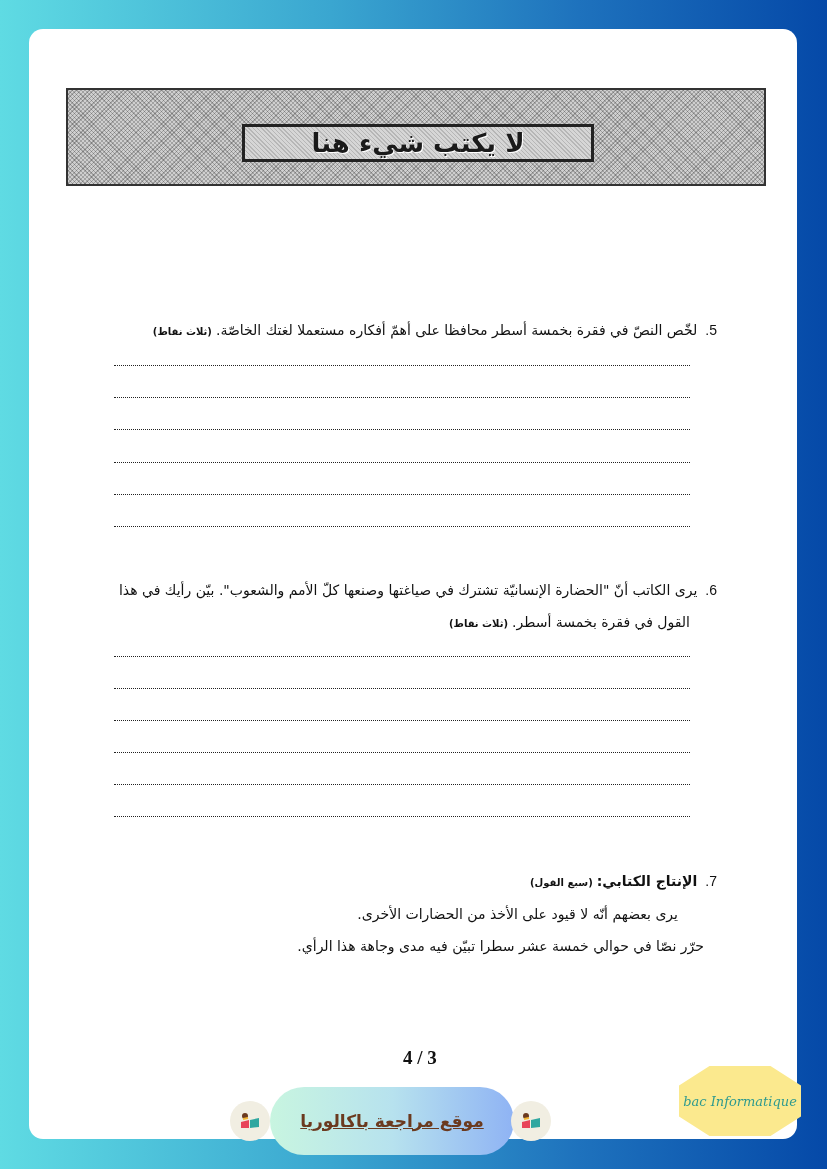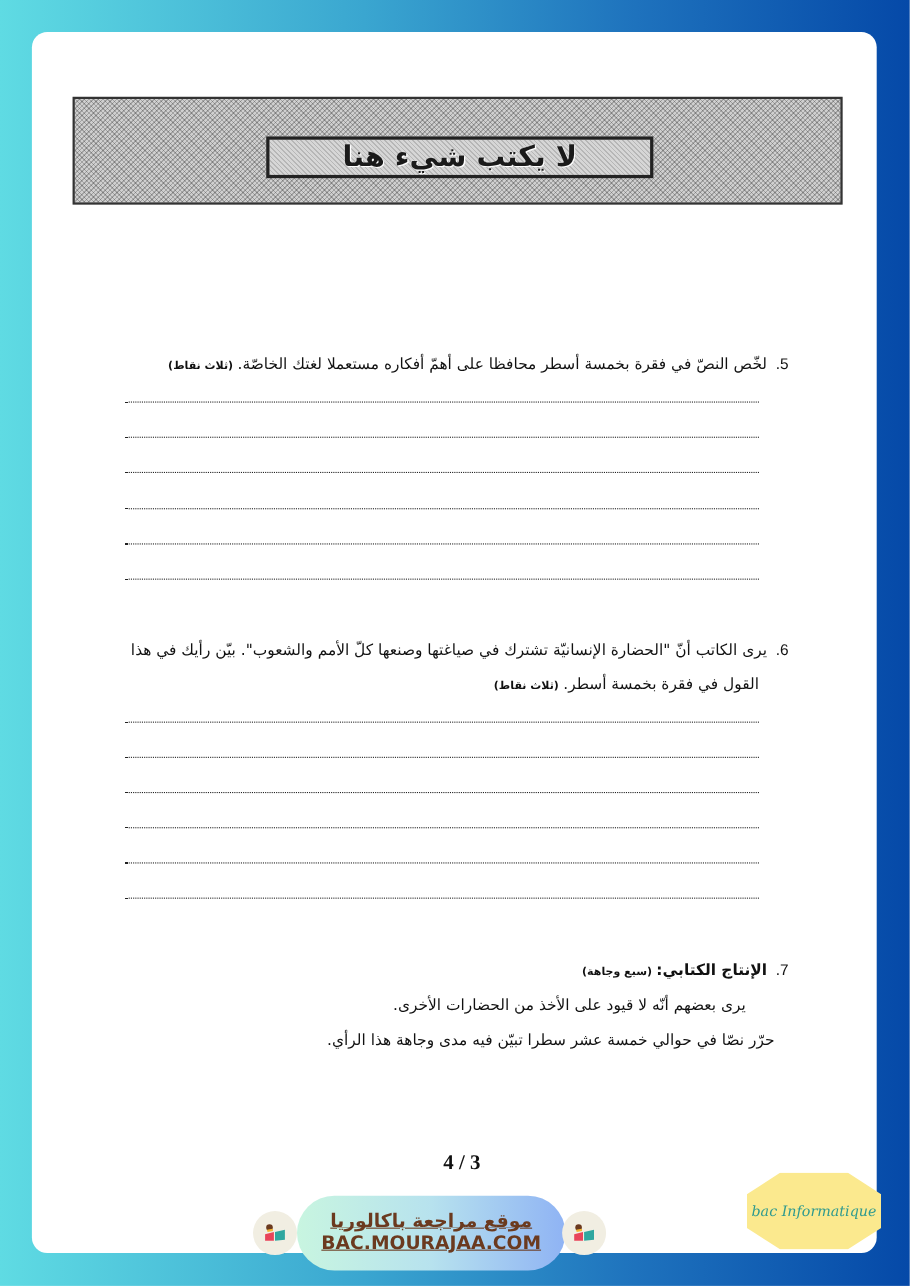--- a/index.html
+++ b/index.html
@@ -106,42 +106,41 @@
   <span>القول في فقرة بخمسة أسطر.</span><span class="pts">(ثلاث نقاط)</span>
 </div>
 <div class="dots" style="top:656px;"></div>
 <div class="dots" style="top:688px;"></div>
 <div class="dots" style="top:720px;"></div>
 <div class="dots" style="top:752px;"></div>
 <div class="dots" style="top:784px;"></div>
 <div class="dots" style="top:816px;"></div>
 
 <div class="q" style="top:873px;">
-  <span class="num">7.</span><span class="qtitle">الإنتاج الكتابي:</span><span class="pts">(سبع وجاهة)</span>
+  <span class="num">7.</span><span class="qtitle">الإنتاج الكتابي:</span><span class="pts">(سبع القول)</span>
 </div>
 <div class="q" style="top:906px; right:149px;margin-left:47px;">
   <span>يرى بعضهم أنّه لا قيود على الأخذ من الحضارات الأخرى.</span>
 </div>
 <div class="q" style="top:938px; right:123px;">
   <span>حرّر نصّا في حوالي خمسة عشر سطرا تبيّن فيه مدى وجاهة هذا الرأي.</span>
 </div>
 
 <div class="page-num">4 / 3</div>
 
 <div class="mini-logo" style="left:230px; top:1101px;">
   <svg width="22" height="18" viewBox="0 0 22 18">
     <circle cx="6" cy="4" r="3" fill="#6b3a1f"></circle>
     <path d="M2 10 L10 8 L10 16 L2 16 Z" fill="#e8445a"></path>
     <path d="M11 8 L20 6 L20 15 L11 16 Z" fill="#2fa7a0"></path>
     <path d="M4 7 L9 6" stroke="#f2b632" stroke-width="2"></path>
   </svg>
 </div>
 <div class="site-pill">
   <span class="site-ar">موقع مراجعة  باكالوريا</span>
-  <span class="site-en">BAC.MOURAJAA.COM</span>
 </div>
 <div class="mini-logo" style="left:511px; top:1101px;">
   <svg width="22" height="18" viewBox="0 0 22 18">
     <circle cx="6" cy="4" r="3" fill="#6b3a1f"></circle>
     <path d="M2 10 L10 8 L10 16 L2 16 Z" fill="#e8445a"></path>
     <path d="M11 8 L20 6 L20 15 L11 16 Z" fill="#2fa7a0"></path>
     <path d="M4 7 L9 6" stroke="#f2b632" stroke-width="2"></path>
   </svg>
 </div>
 

